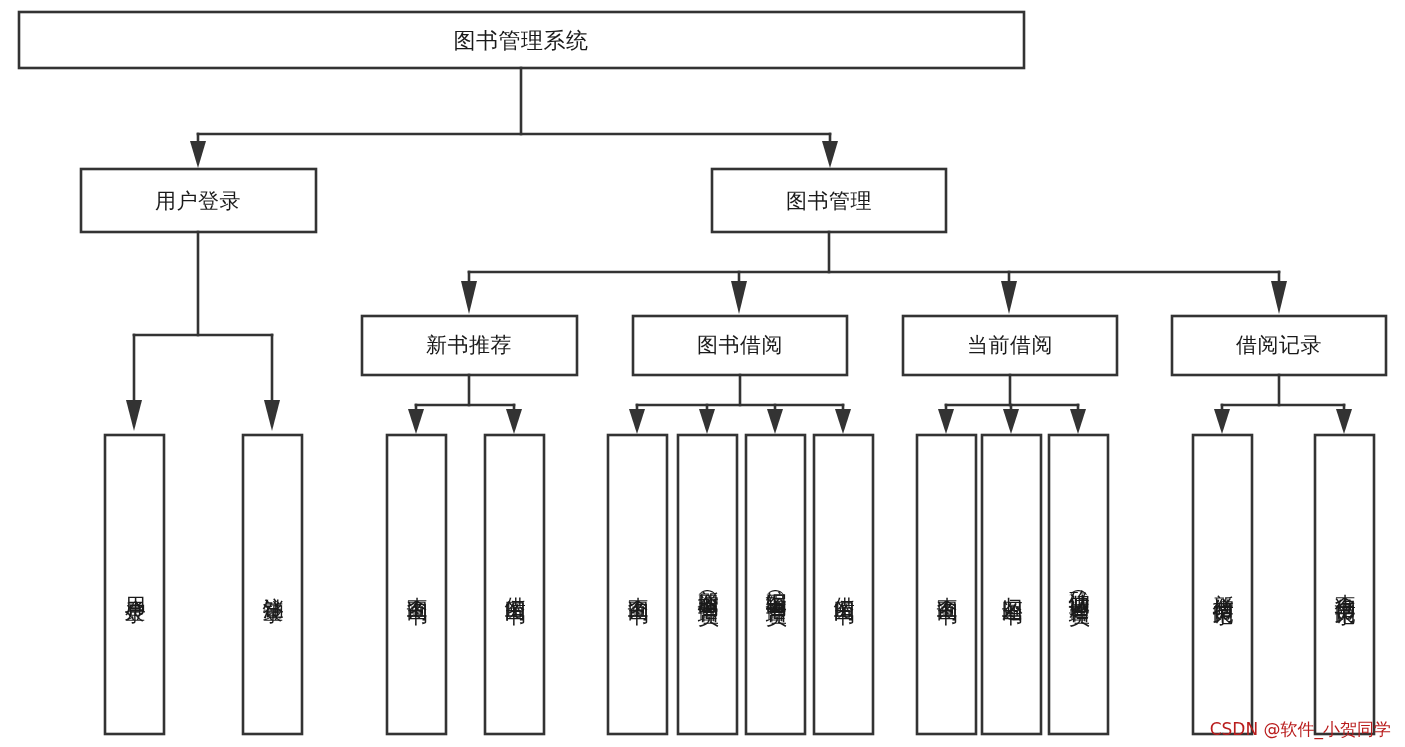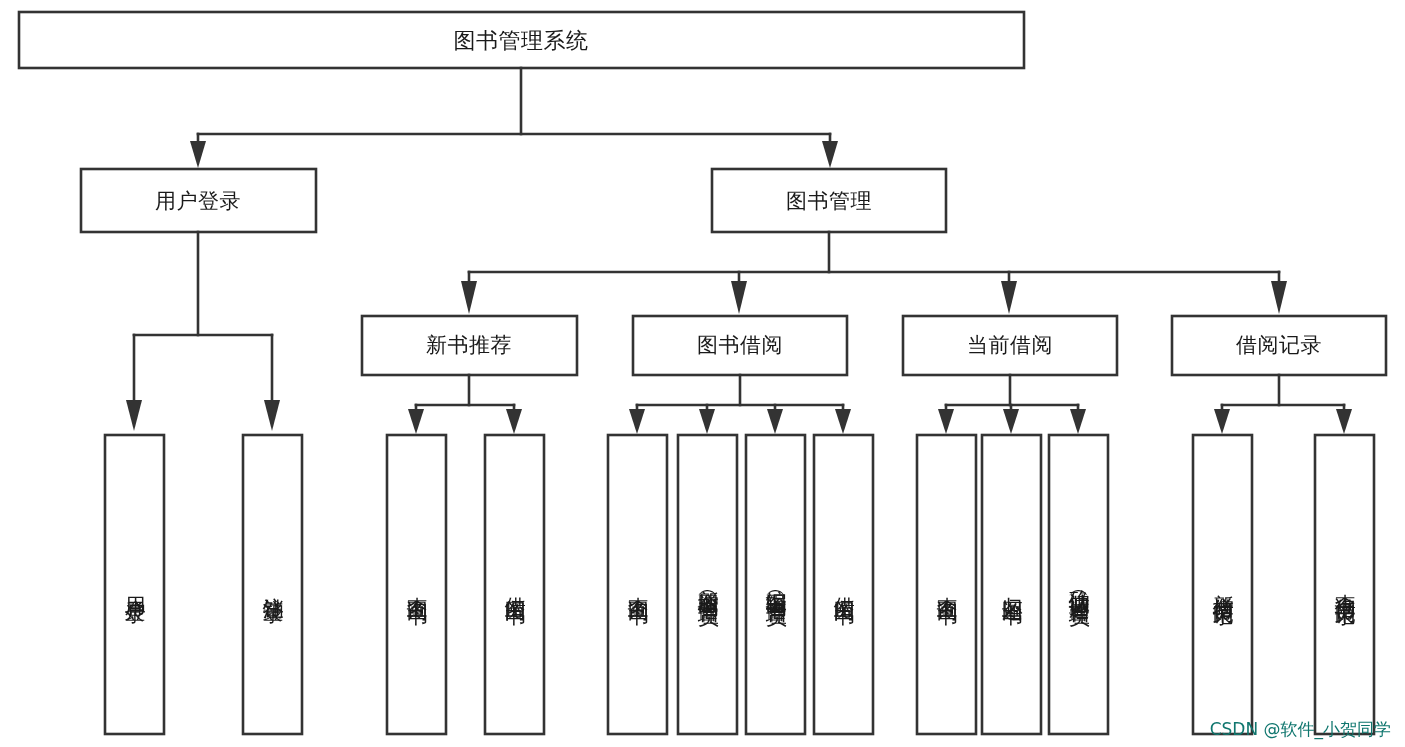--- a/index.html
+++ b/index.html
@@ -67,21 +67,21 @@
     display: flex;
     align-items: center;
     justify-content: center;
   }
   #watermark {
     position: absolute;
     right: 14px;
     bottom: 6px;
     font-family: "DejaVu Sans", "Liberation Sans", sans-serif;
     font-size: 17px;
-    color: #0f766e;
+    color: #b91c1c;
     white-space: nowrap;
     pointer-events: none;
   }
 </style>
 </head>
 <body>
 
 <div id="diagram-root">
 
   <svg id="tree-svg" viewBox="0 0 1405 747">

